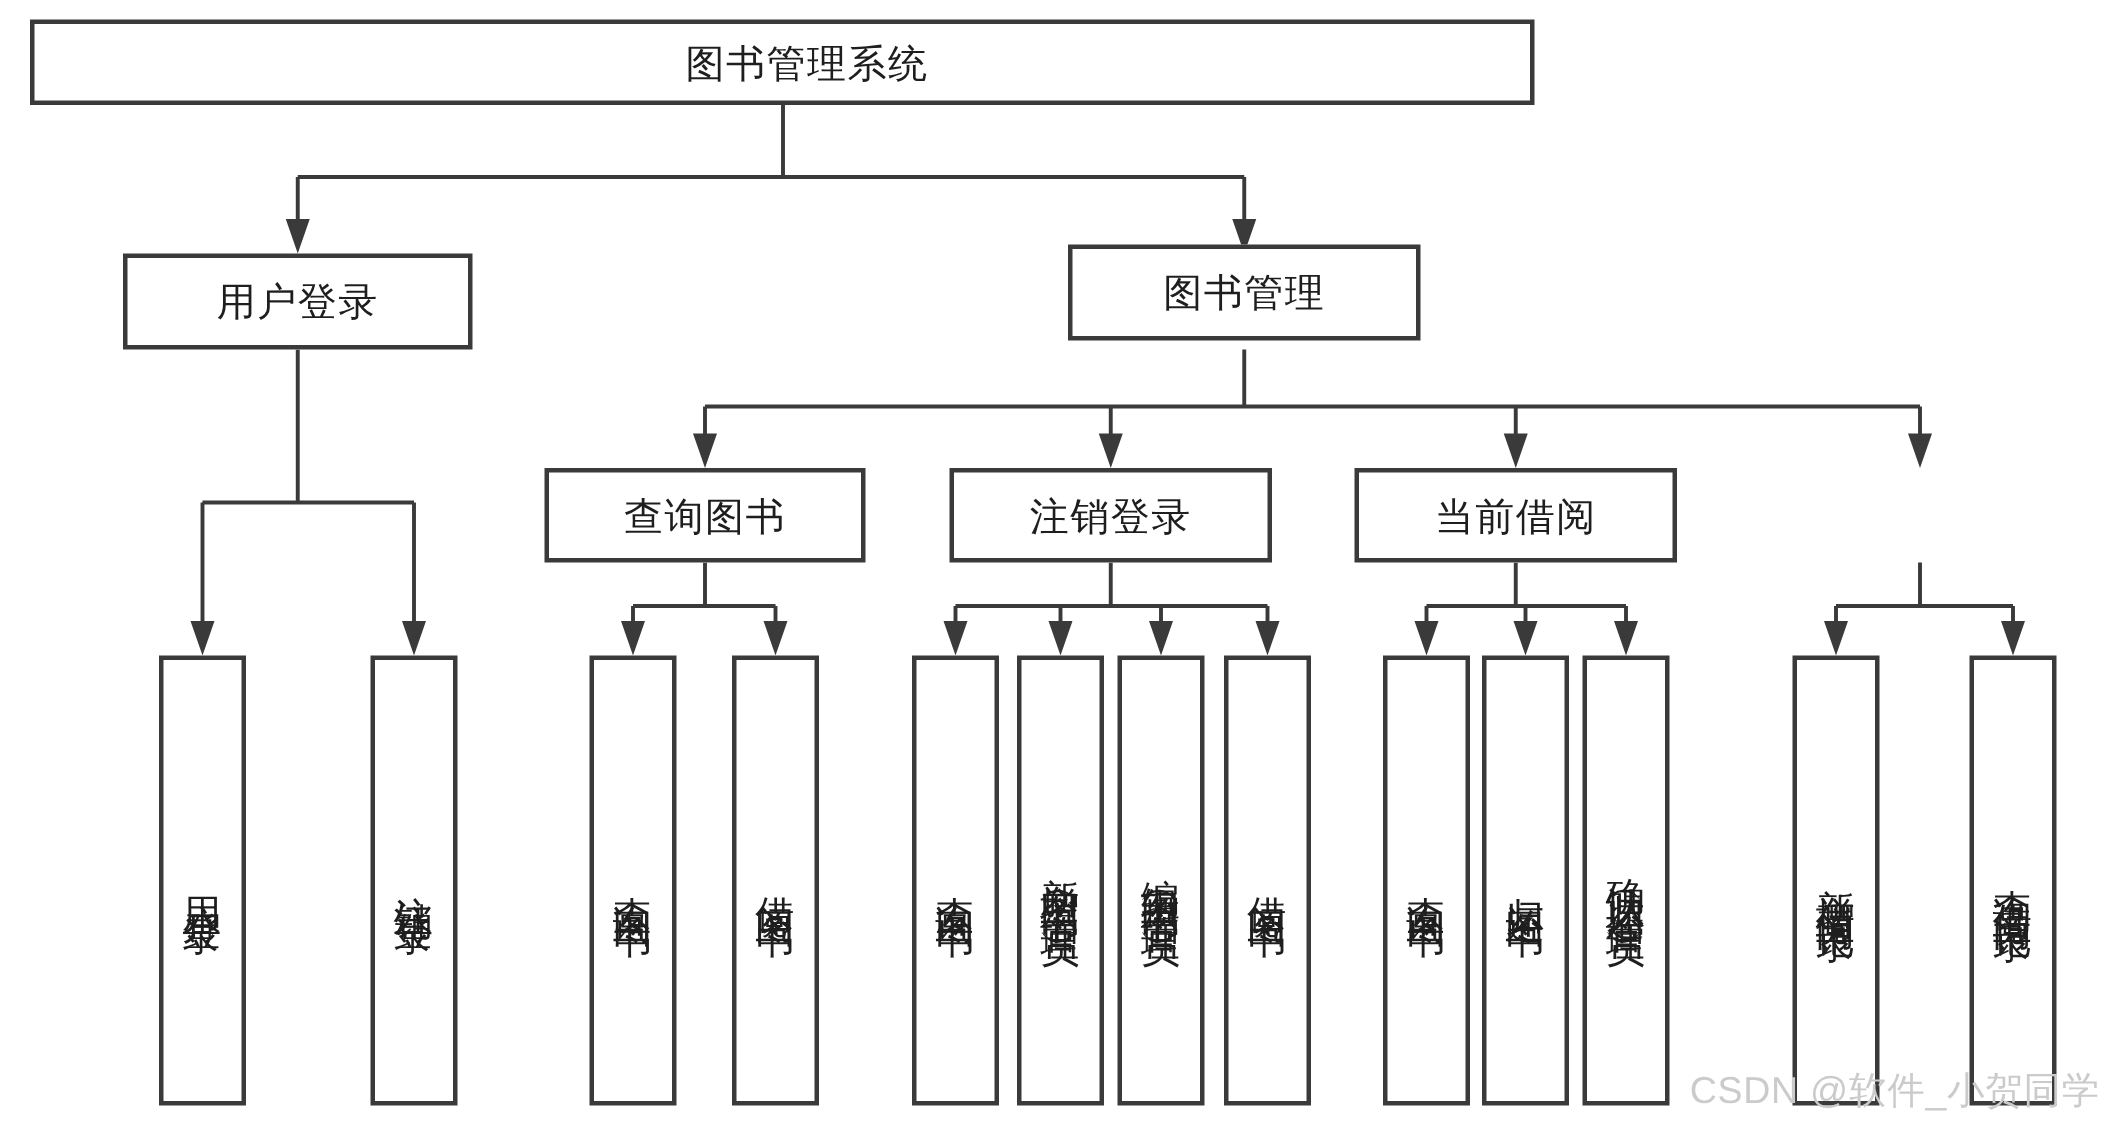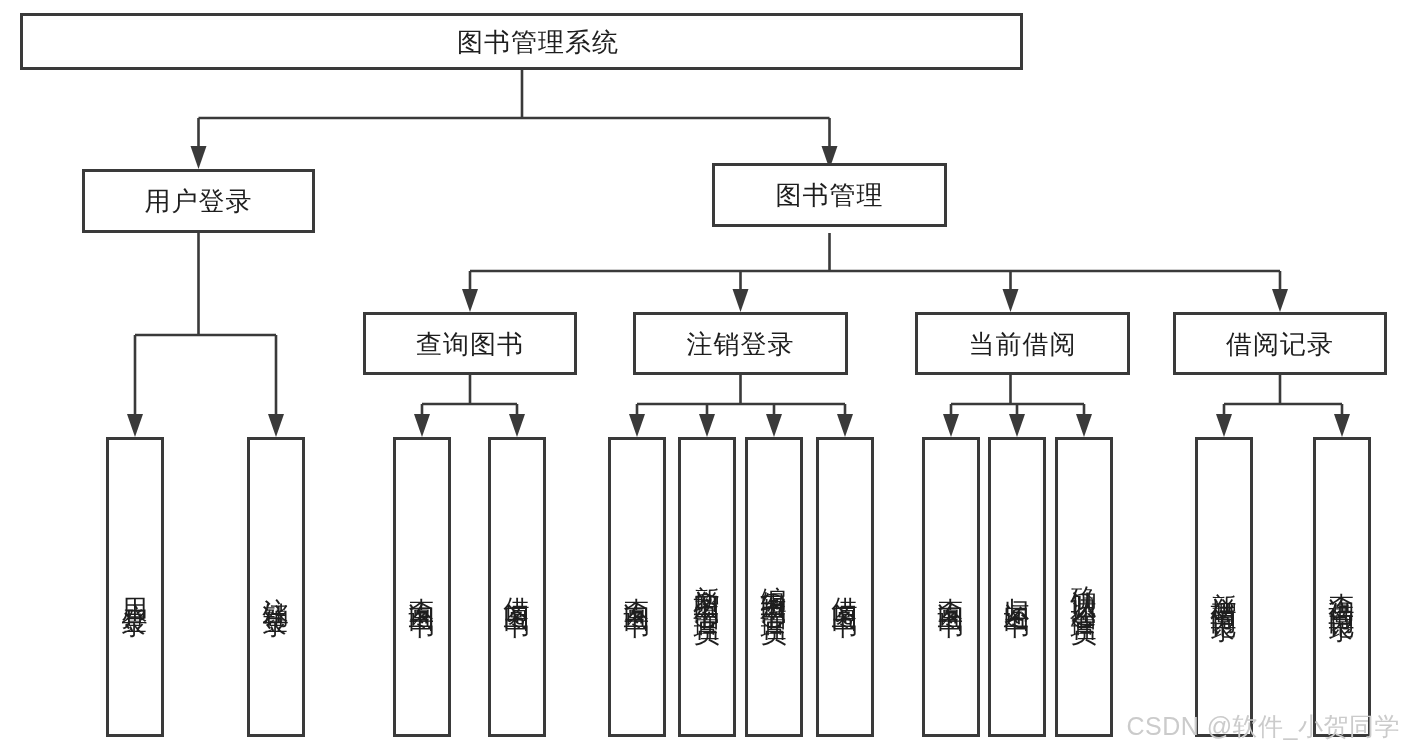--- a/index.html
+++ b/index.html
@@ -101,22 +101,21 @@
     </g>
   </svg>
 
   <div class="box" style="left:20px;top:13px;width:1003px;height:57px;padding-left:33px;">图书管理系统</div>
 
   <div class="box" style="left:82px;top:169px;width:233px;height:64px;">用户登录</div>
   <div class="box" style="left:712px;top:163px;width:235px;height:64px;">图书管理</div>
 
   <div class="box" style="left:363px;top:312px;width:214px;height:63px;">查询图书</div>
   <div class="box" style="left:633px;top:312px;width:215px;height:63px;">注销登录</div>
-  <div class="box" style="left:903px;top:312px;width:215px;height:63px;margin-left:12px;">当前借阅</div>
-  <div class="box" style="left:1173px;top:312px;width:214px;height:63px;">借阅记录</div>
+  <div class="box" style="left:903px;top:312px;width:215px;height:63px;">当前借阅</div>
 
   <div class="box vbox" style="left:106px;top:437px;width:58px;height:300px;">用户登录</div>
   <div class="box vbox" style="left:247px;top:437px;width:58px;height:300px;">注销登录</div>
 
   <div class="box vbox" style="left:393px;top:437px;width:58px;height:300px;">查询图书</div>
   <div class="box vbox" style="left:488px;top:437px;width:58px;height:300px;">借阅图书</div>
 
   <div class="box vbox" style="left:608px;top:437px;width:58px;height:300px;">查询图书</div>
   <div class="box vbox" style="left:678px;top:437px;width:58px;height:300px;">新增图书（管理员）</div>
   <div class="box vbox" style="left:745px;top:437px;width:58px;height:300px;">编辑图书（管理员）</div>

